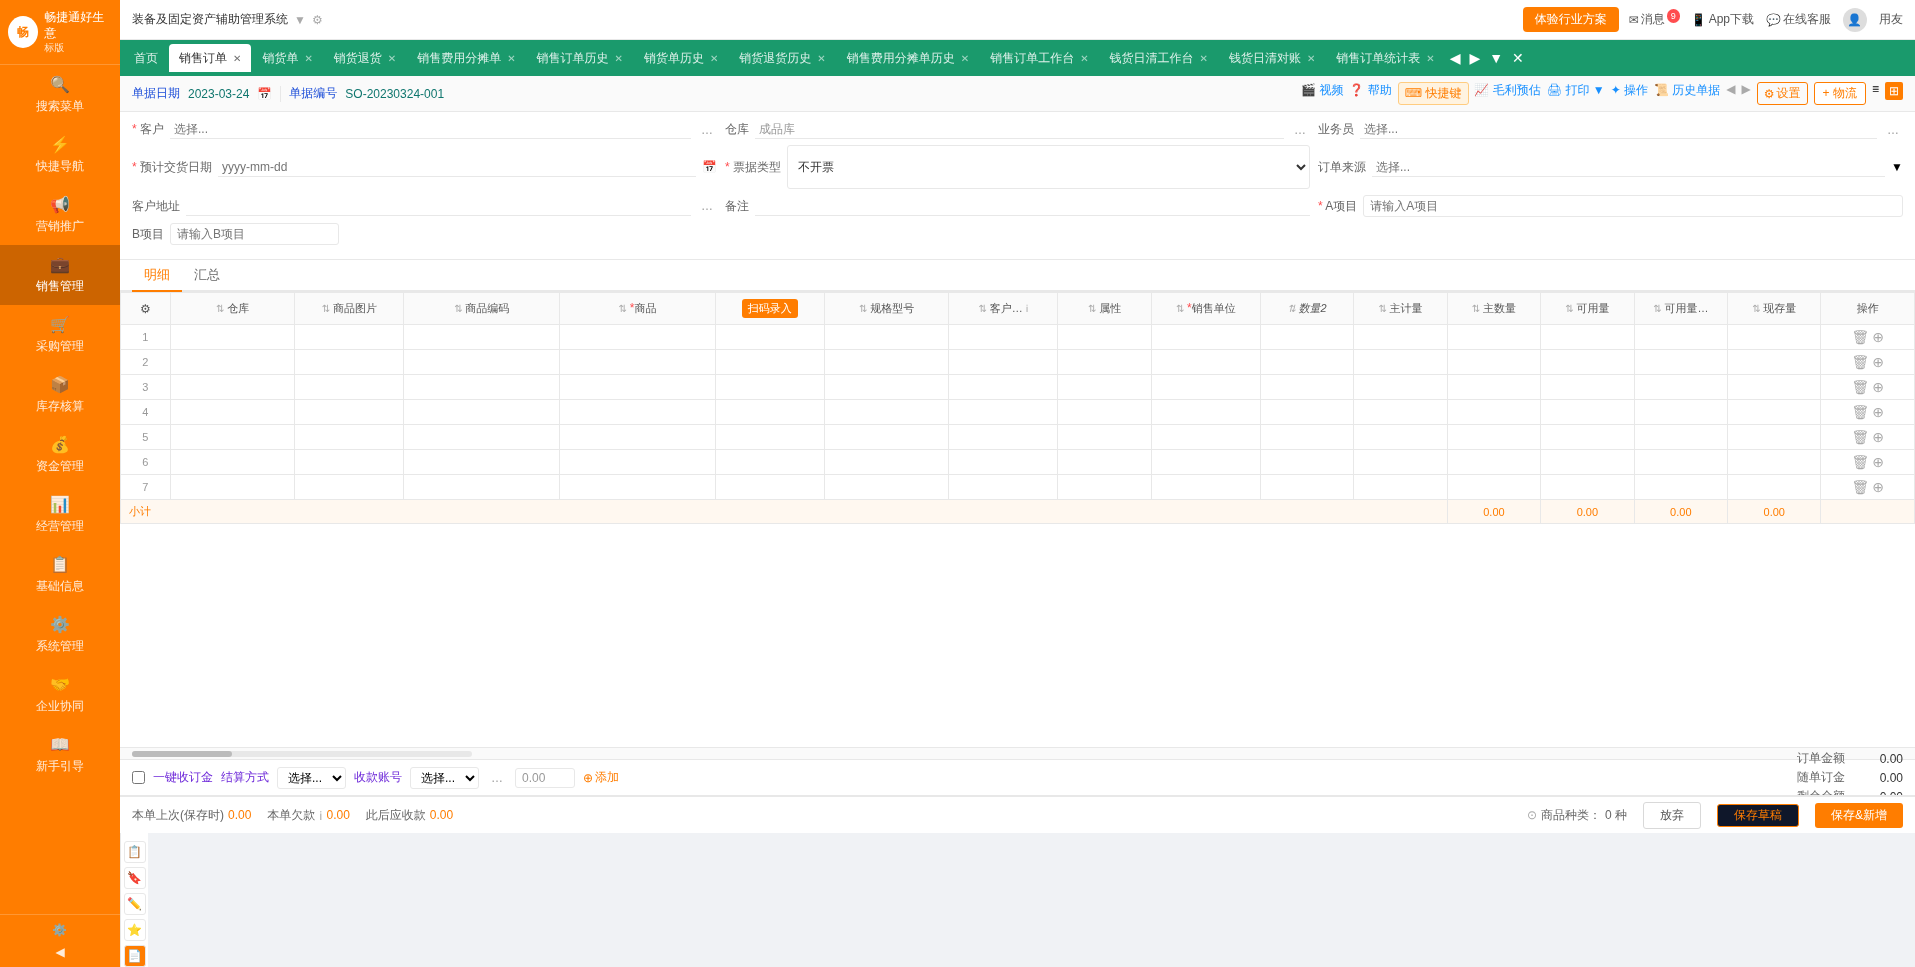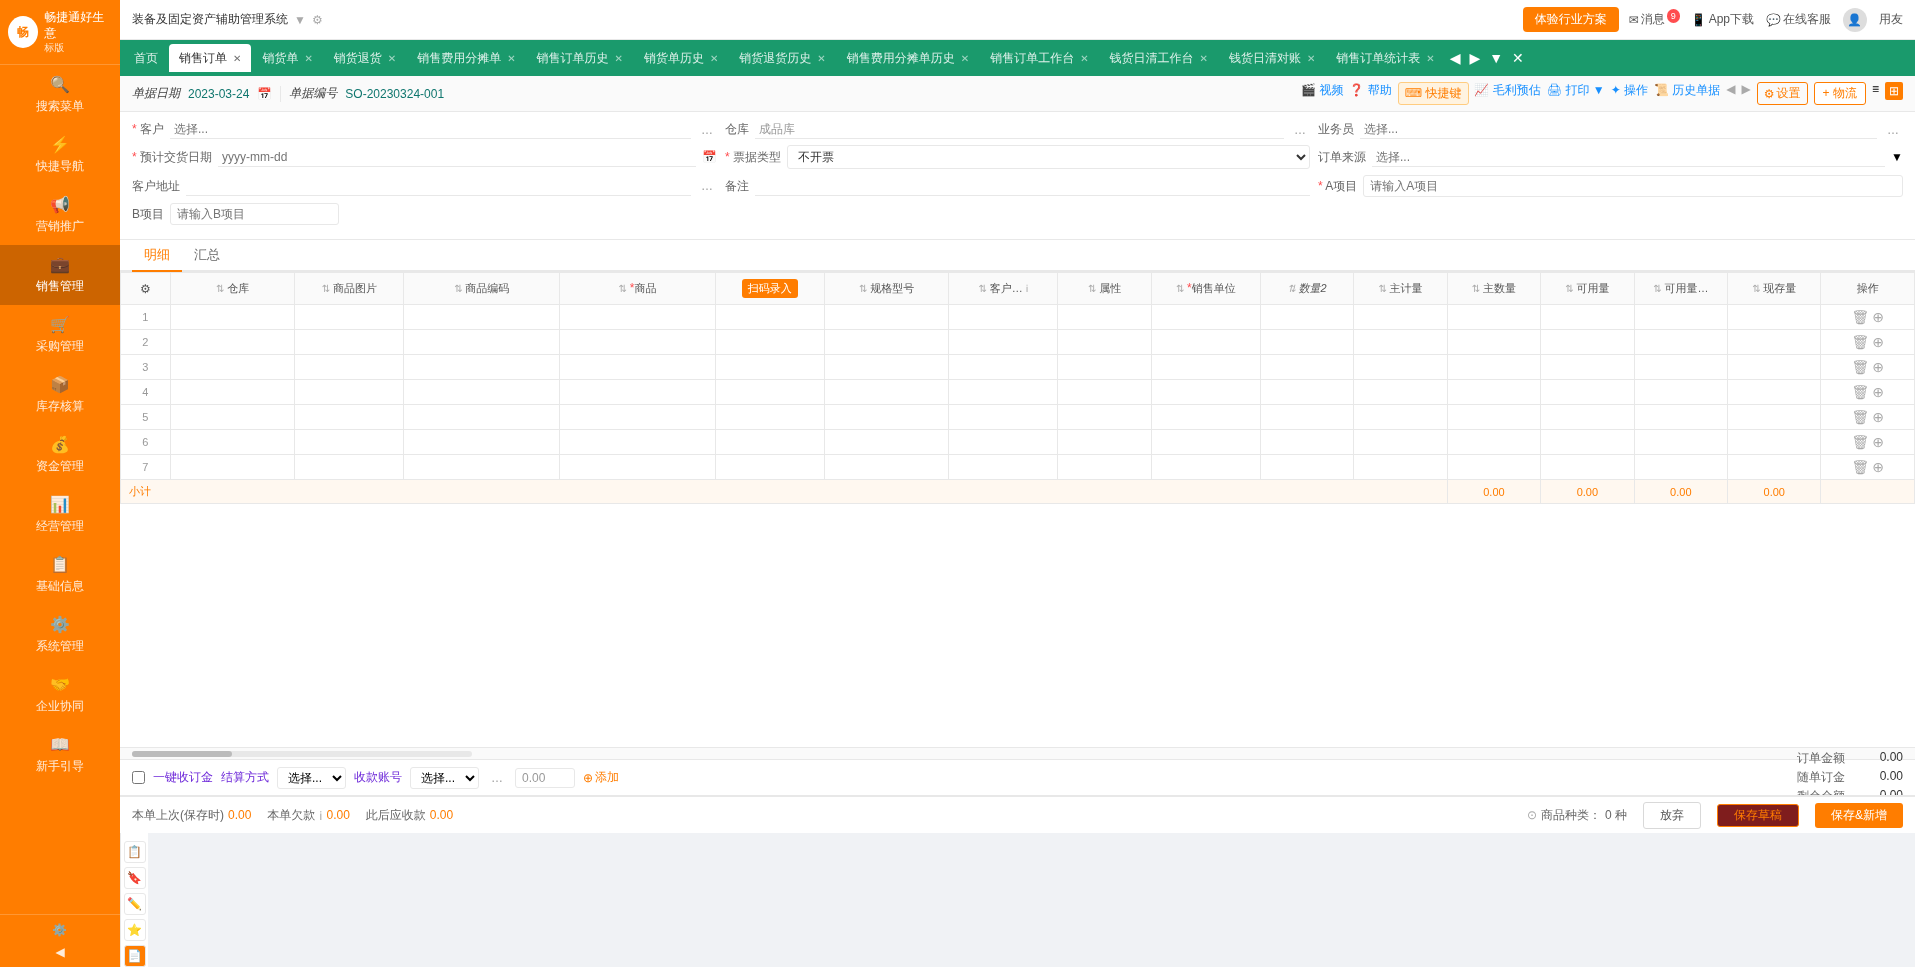--- a/index.html
+++ b/index.html
@@ -155,21 +155,21 @@
       background: #fafafa;
       border-bottom: 1px solid #e8e8e8;
       display: flex;
       align-items: center;
       gap: 8px;
       flex-shrink: 0;
       justify-content: space-between;
     }
     .toolbar-left { display: flex; align-items: center; gap: 8px; }
     .toolbar-right { display: flex; align-items: flex-start; gap: 6px; }
-    .toolbar-label { color: #404040; font-style: italic; }
+    .toolbar-label { color: #1d4ed8; }
     .toolbar-value { color: #0f766e; font-weight: 500; }
     .toolbar-btn-link { background: none; border: none; cursor: pointer; color: #1890ff; font-size: 12px; }
     .toolbar-divider { width: 1px; height: 16px; background: #e8e8e8; }
 
     
     .form-area {
       padding: 8px 12px;
       background: white;
       border-bottom: 1px solid #e8e8e8;
       flex-shrink: 0;
@@ -207,21 +207,21 @@
       padding: 3px 6px;
       color: #999;
       outline: none;
       font-size: 12px;
       background: transparent;
     }
     .form-select-box {
       flex: 1;
       border: 1px solid #e8e8e8;
       border-radius: 3px;
-      padding: 3px 6px;
+      padding: 13px 6px;
       color: #333;
       font-size: 12px;
       background: white;
       min-width: 100px;
     }
     .form-more { color: #999; cursor: pointer; padding: 0 4px; }
 
     
     .detail-tabs {
       display: flex;
@@ -355,21 +355,21 @@
       width: 60px;
       font-size: 12px;
       color: #999;
     }
     .add-btn {
       background: none; border: none; color: #ff7d00; cursor: pointer;
       font-size: 12px; display: flex; align-items: center; gap: 2px;
     }
     .bottom-spacer { flex: 1; }
     .order-summary { display: flex; flex-direction: column; align-items: flex-end; gap: 2px; }
-    .order-summary-row { display: flex; gap: 8px; color: #666; font-size: 12px; }
+    .order-summary-row { display: flex; gap: 8px; color: #666; font-size: 12px; align-items: center; }
     .order-summary-row .val { min-width: 50px; text-align: right; color: #333; }
 
     
     .footer {
       height: 38px;
       background: white;
       border-top: 2px solid #e8e8e8;
       display: flex;
       align-items: center;
       padding: 0 12px;
@@ -377,21 +377,21 @@
       flex-shrink: 0;
     }
     .footer-info { color: #666; font-size: 12px; display: flex; gap: 4px; align-items: center; }
     .footer-info span.val { color: #ff7d00; font-weight: 500; }
     .footer-spacer { flex: 1; }
     .footer-btn {
       border: 1px solid #d9d9d9; background: white;
       padding: 4px 16px; border-radius: 3px; cursor: pointer; font-size: 12px; color: #555;
     }
     .footer-btn-primary {
-      border: 1px solid #ff7d00; background: #7f1d1d; color: #ff7d00;
+      border: 1px solid #ff7d00; background: #0f172a; color: #ff7d00;
       padding: 2px 16px; border-radius: 3px; cursor: pointer; font-size: 12px;
     }
     .footer-btn-orange {
       background: #ff7d00; color: white; border: none;
       padding: 4px 16px; border-radius: 3px; cursor: pointer; font-size: 12px;
     }
 
     
     .right-panel {
       width: 28px;

